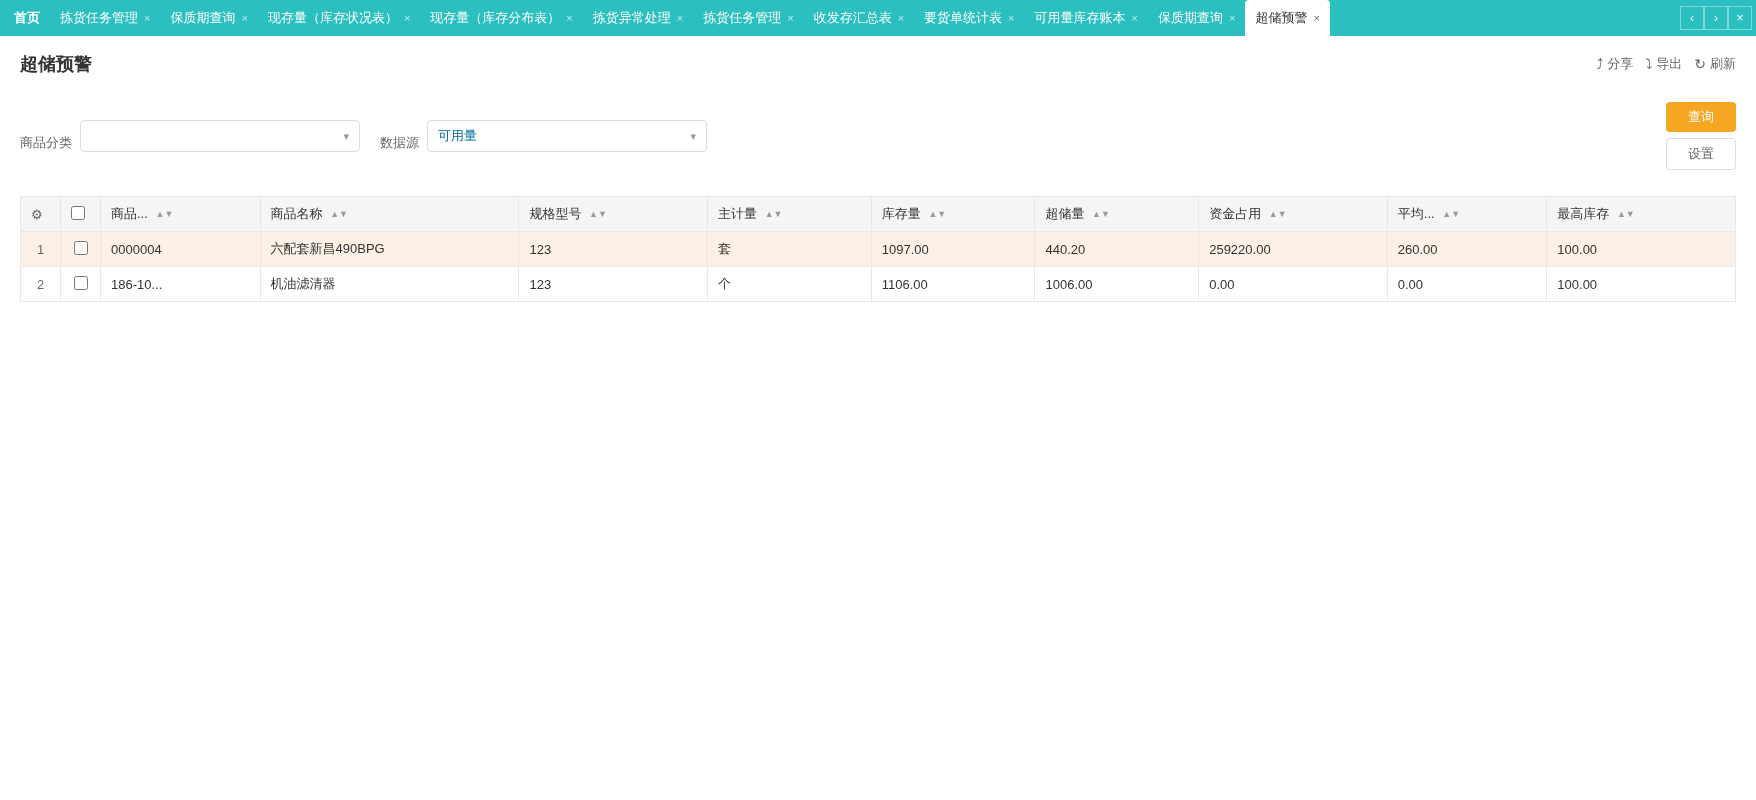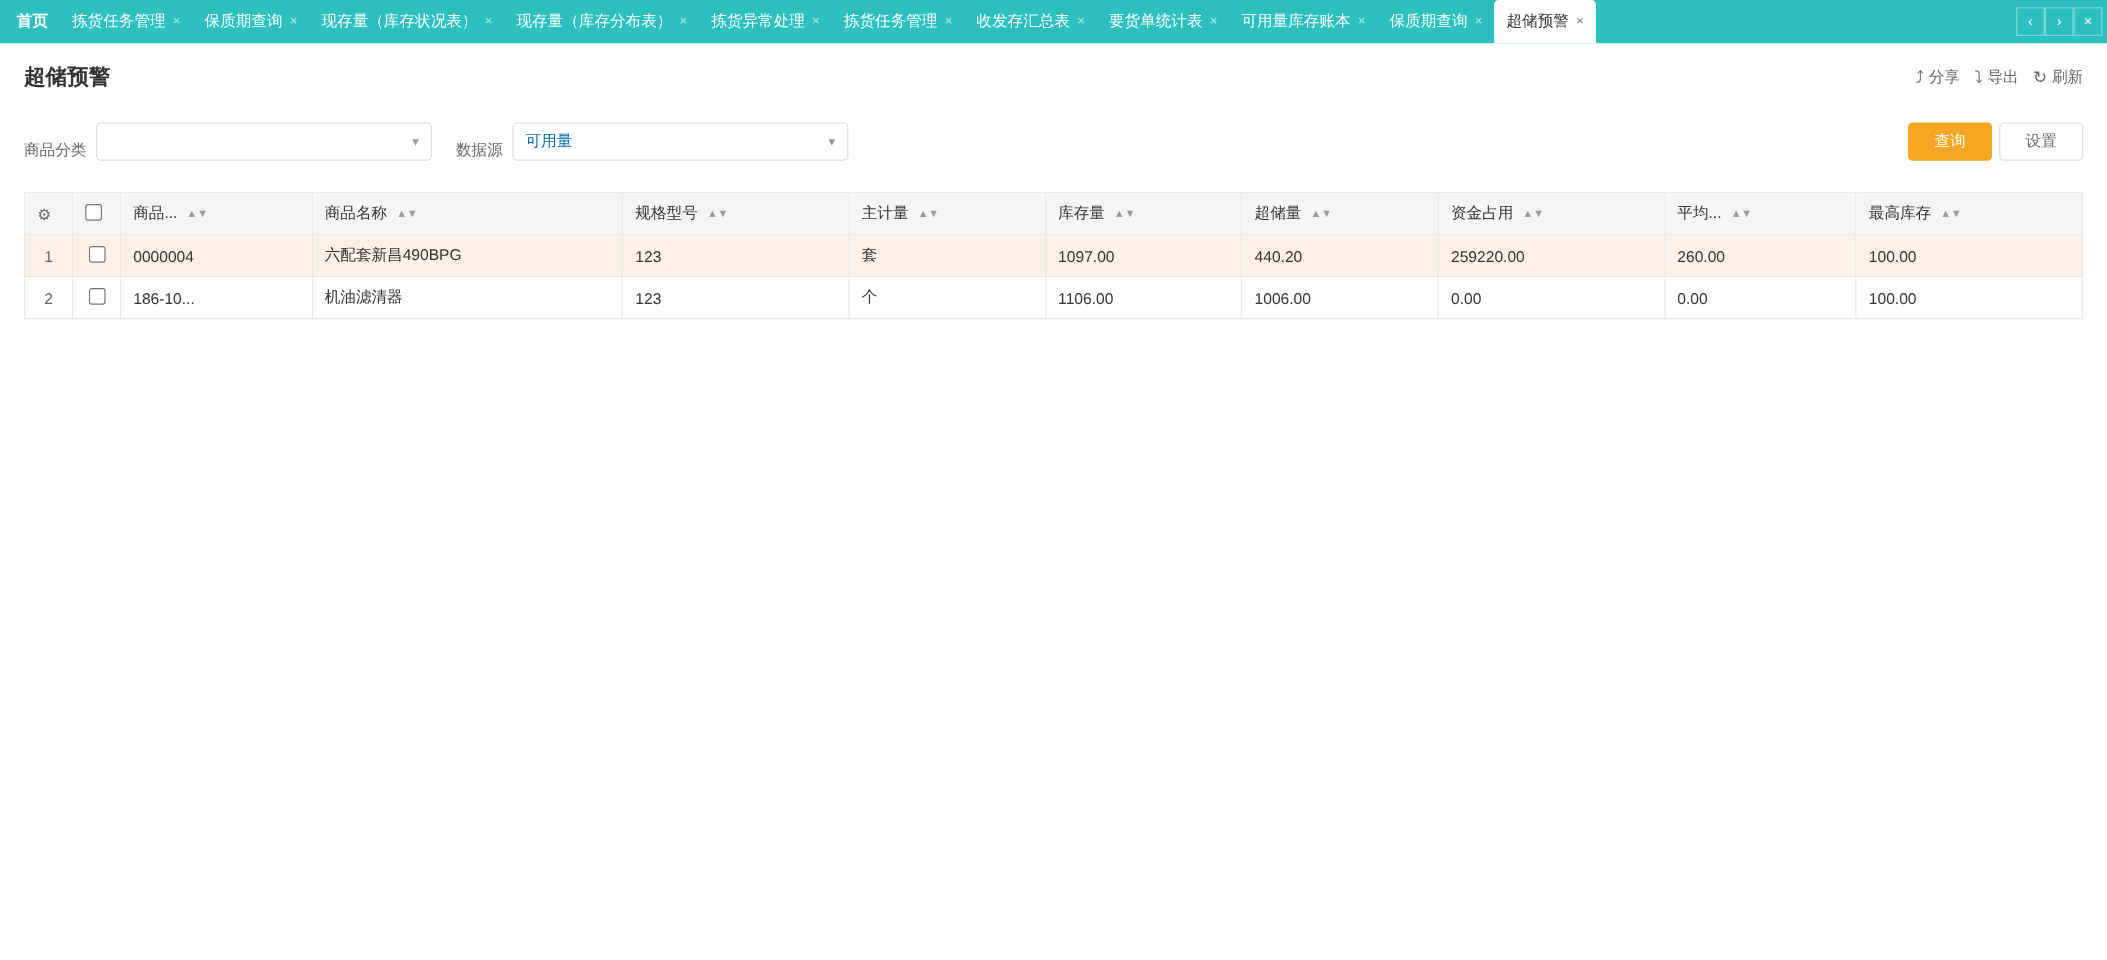--- a/index.html
+++ b/index.html
@@ -116,21 +116,21 @@
     }
     .filter-select-value {
       color: #0369a1;
       flex: 1;
     }
     .filter-select-arrow { color: #999; font-size: 11px; }
 
     .filter-btn-group {
       margin-left: auto;
       display: flex;
-      flex-direction: row;
+      flex-direction: column;
       gap: 6px;
     }
     .btn-query {
       background: #f5a623;
       color: #fff;
       border: none;
       border-radius: 4px;
       padding: 6px 20px;
       cursor: pointer;
       font-size: 13px;

